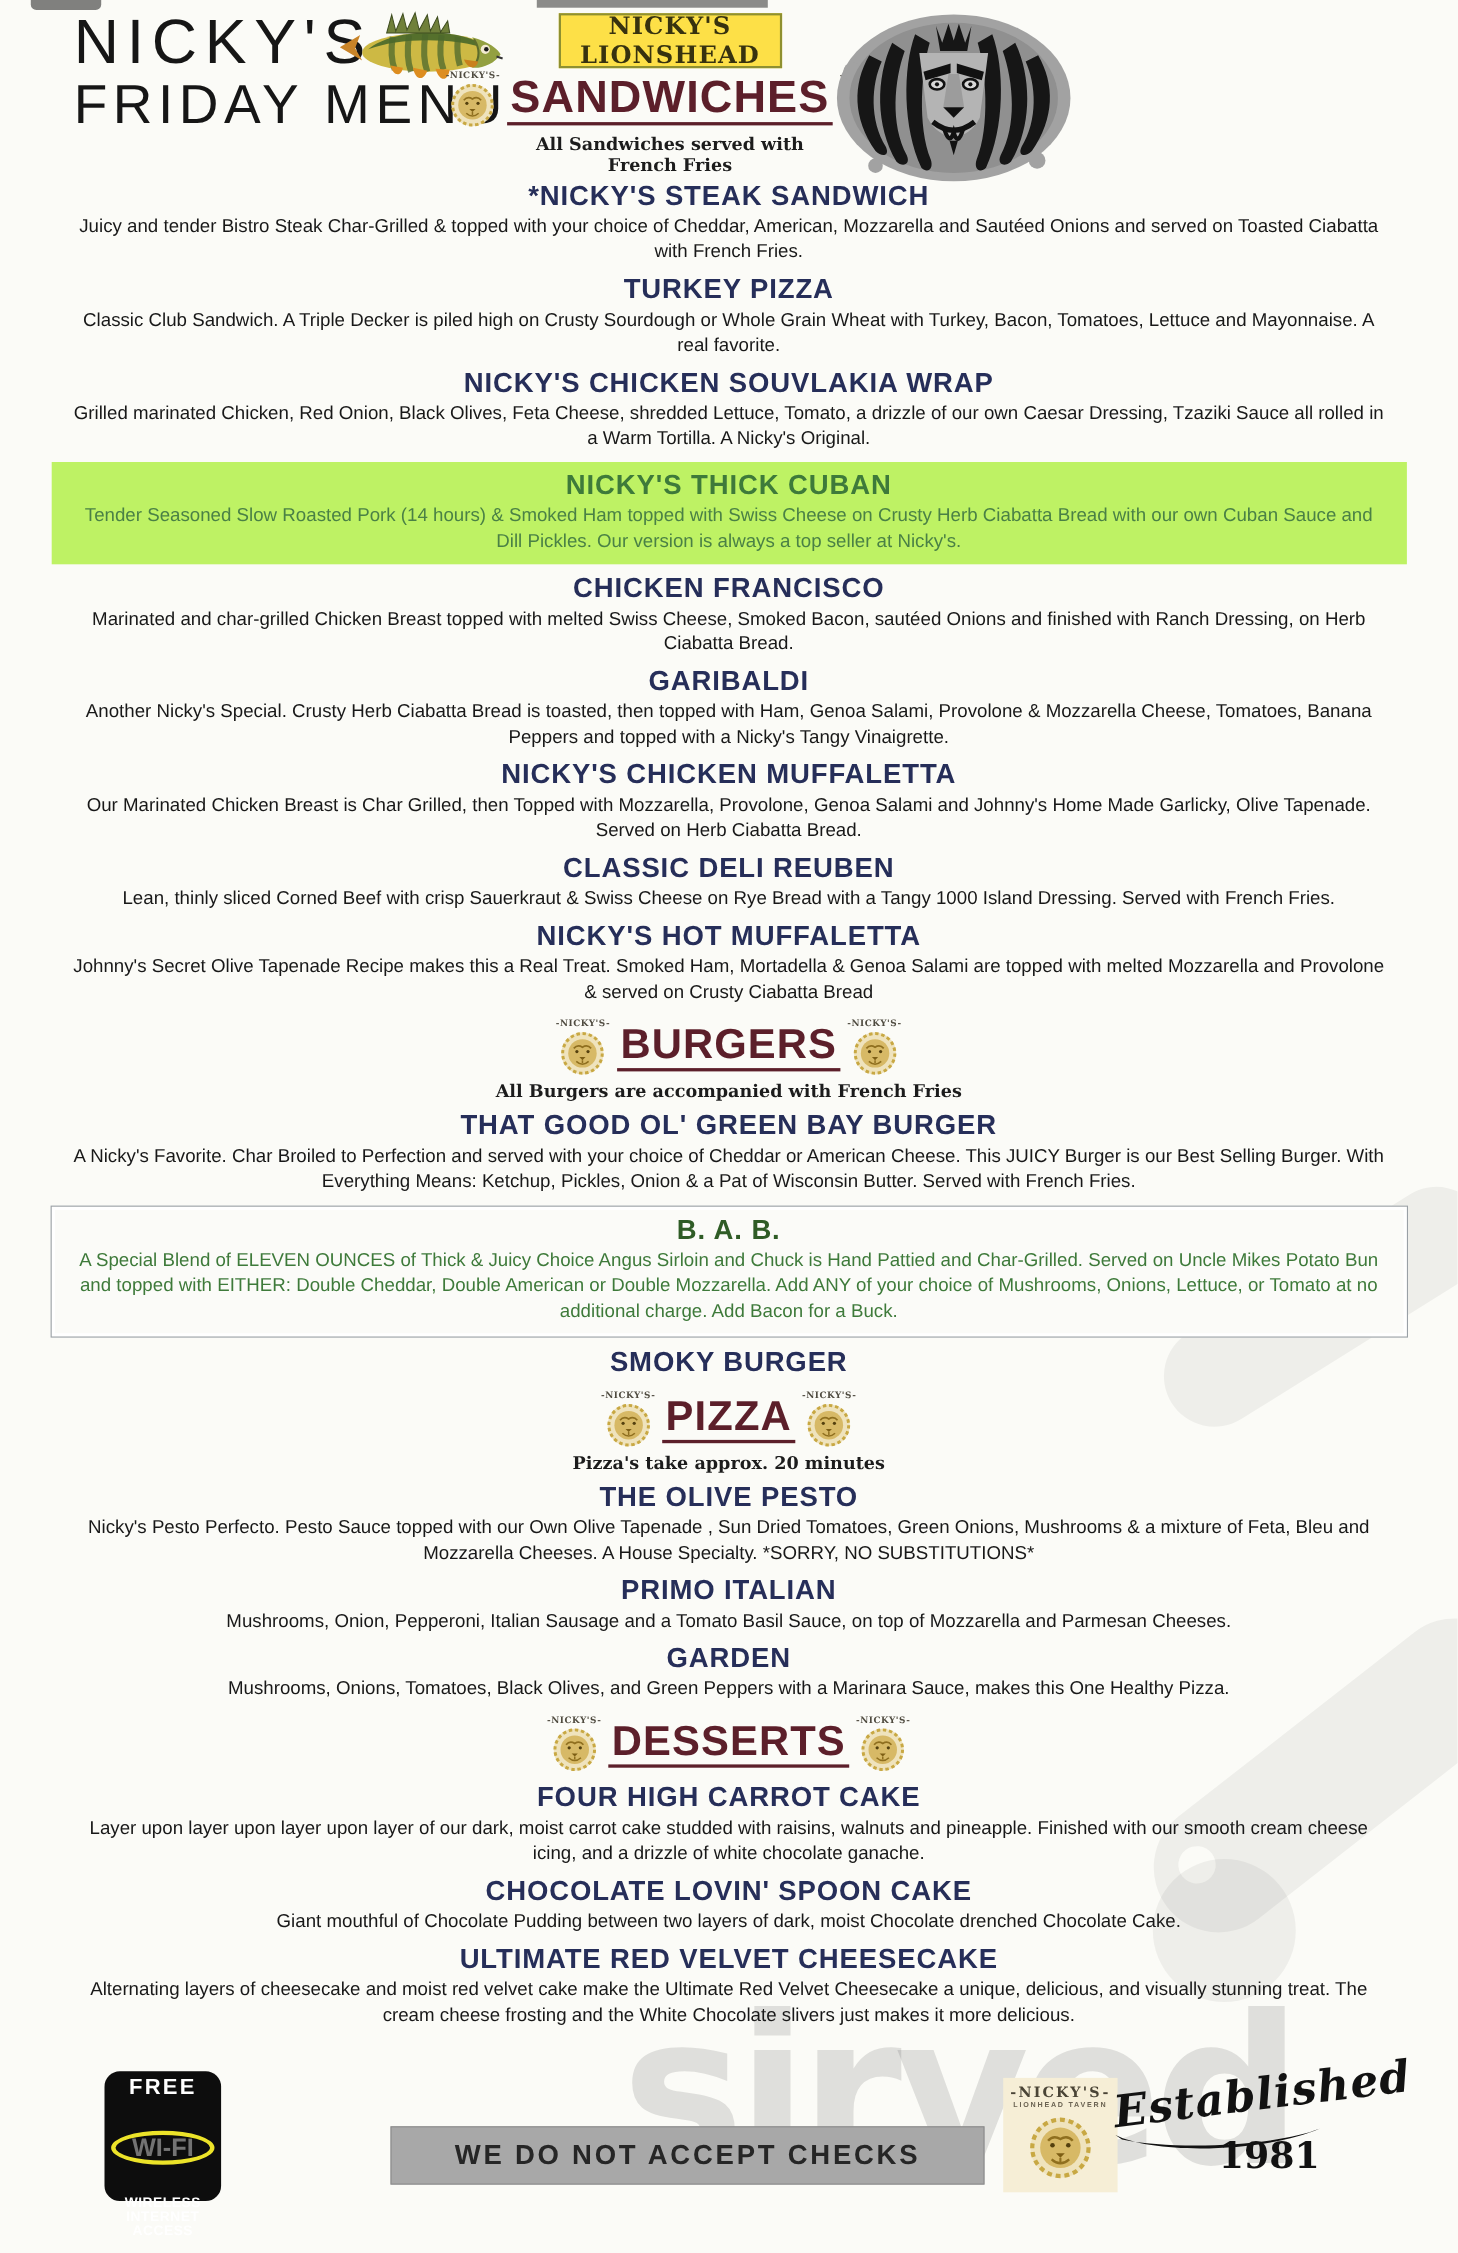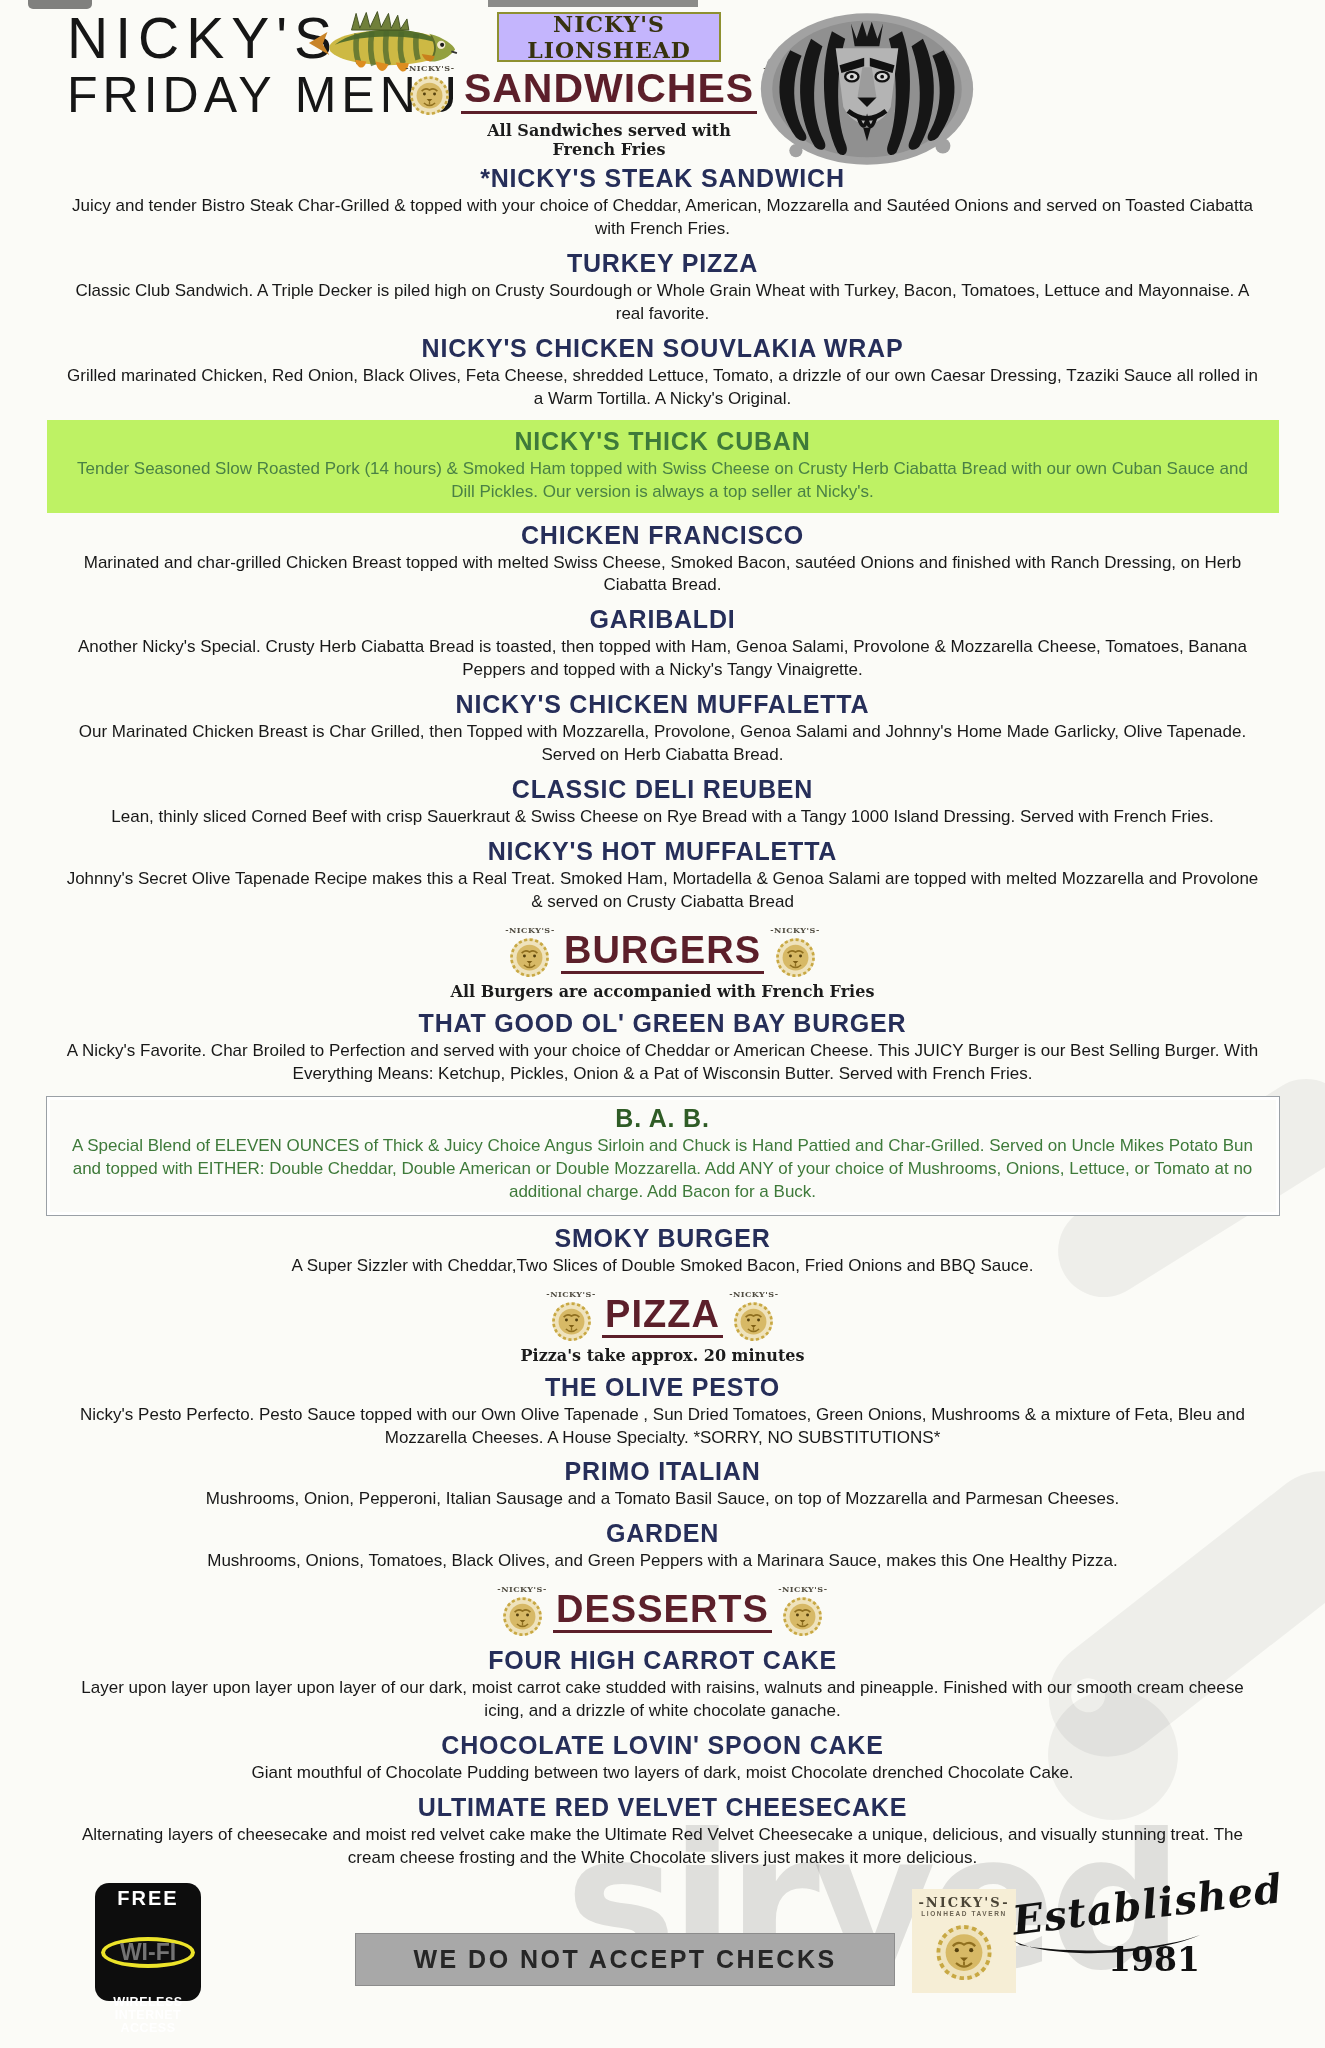--- a/index.html
+++ b/index.html
@@ -25,21 +25,21 @@
   .smudge.s1{left:28px;top:0;width:64px;height:9px;opacity:.55;border-radius:0 0 5px 5px;}
   .smudge.s2{left:488px;top:0;width:210px;height:7px;opacity:.5;}
   
   header{position:absolute;left:0;top:0;width:1325px;height:150px;z-index:1;margin-left:25px;}
   .brand{position:absolute;left:42px;top:10px;color:#161616;}
   .brand-l1{font-size:57px;letter-spacing:7px;line-height:1.0;}
   .brand-l2{font-size:50px;letter-spacing:5px;line-height:1.05;margin-top:2px;}
   .fish{position:absolute;left:278px;top:6px;width:158px;height:74px;}
   .mast{position:absolute;left:448px;top:12px;width:272px;text-align:center;}
   .banner{
-    width:224px;height:50px;margin:0 auto;background:#c4b5fd;border:2px solid #8e9030;
+    width:203px;height:50px;margin:0 auto;background:#fde047;border:2px solid #8e9030;
     display:flex;align-items:center;justify-content:center;
     font-family:"DejaVu Serif",serif;font-weight:bold;font-size:22px;
     letter-spacing:1px;color:#37320f;box-sizing:border-box;
   }
   .sec-row{display:flex;align-items:center;justify-content:center;gap:5px;margin-top:2px;}
   .sec-title{
     font-weight:bold;color:#5c1f2a;letter-spacing:1px;
     border-bottom:3px solid #5c1f2a;padding:0 3px 2px;display:inline-block;line-height:1.0;
   }
   .sec-title.hdr{font-size:41px;}
@@ -274,21 +274,20 @@
     <div class="mi">
     <div class="mi-name">THAT GOOD OL'  GREEN BAY BURGER</div>
     <div class="mi-desc">A Nicky's Favorite. Char Broiled to Perfection and served with your choice of Cheddar or American Cheese. This JUICY Burger is our Best Selling Burger. With Everything Means: Ketchup, Pickles, Onion &amp; a Pat of Wisconsin Butter. Served with French Fries.</div>
   </div>
     <div class="mi bab">
     <div class="mi-name">B. A. B.</div>
     <div class="mi-desc">A Special Blend of ELEVEN OUNCES of Thick &amp; Juicy Choice Angus Sirloin and Chuck is Hand Pattied and Char-Grilled. Served on Uncle Mikes Potato Bun and topped with EITHER: Double Cheddar, Double American or Double Mozzarella. Add ANY of your choice of Mushrooms, Onions, Lettuce, or Tomato at no additional charge. Add Bacon for a Buck.</div>
   </div>
     <div class="mi">
     <div class="mi-name">SMOKY BURGER</div>
-    <div class="mi-desc">A Super Sizzler with Cheddar,Two Slices of Double Smoked Bacon, Fried Onions and BBQ Sauce.</div>
   </div>
     <div class="sec-block">
     <div class="sec-row">
       <span class="badge">
         <span class="badge-word">-NICKY'S-</span>
         <svg class="badge-lion" viewBox="0 0 40 40">
             <use href="#lion-sym"></use>
           </svg>
       </span>
       <span class="sec-title big">PIZZA</span>

